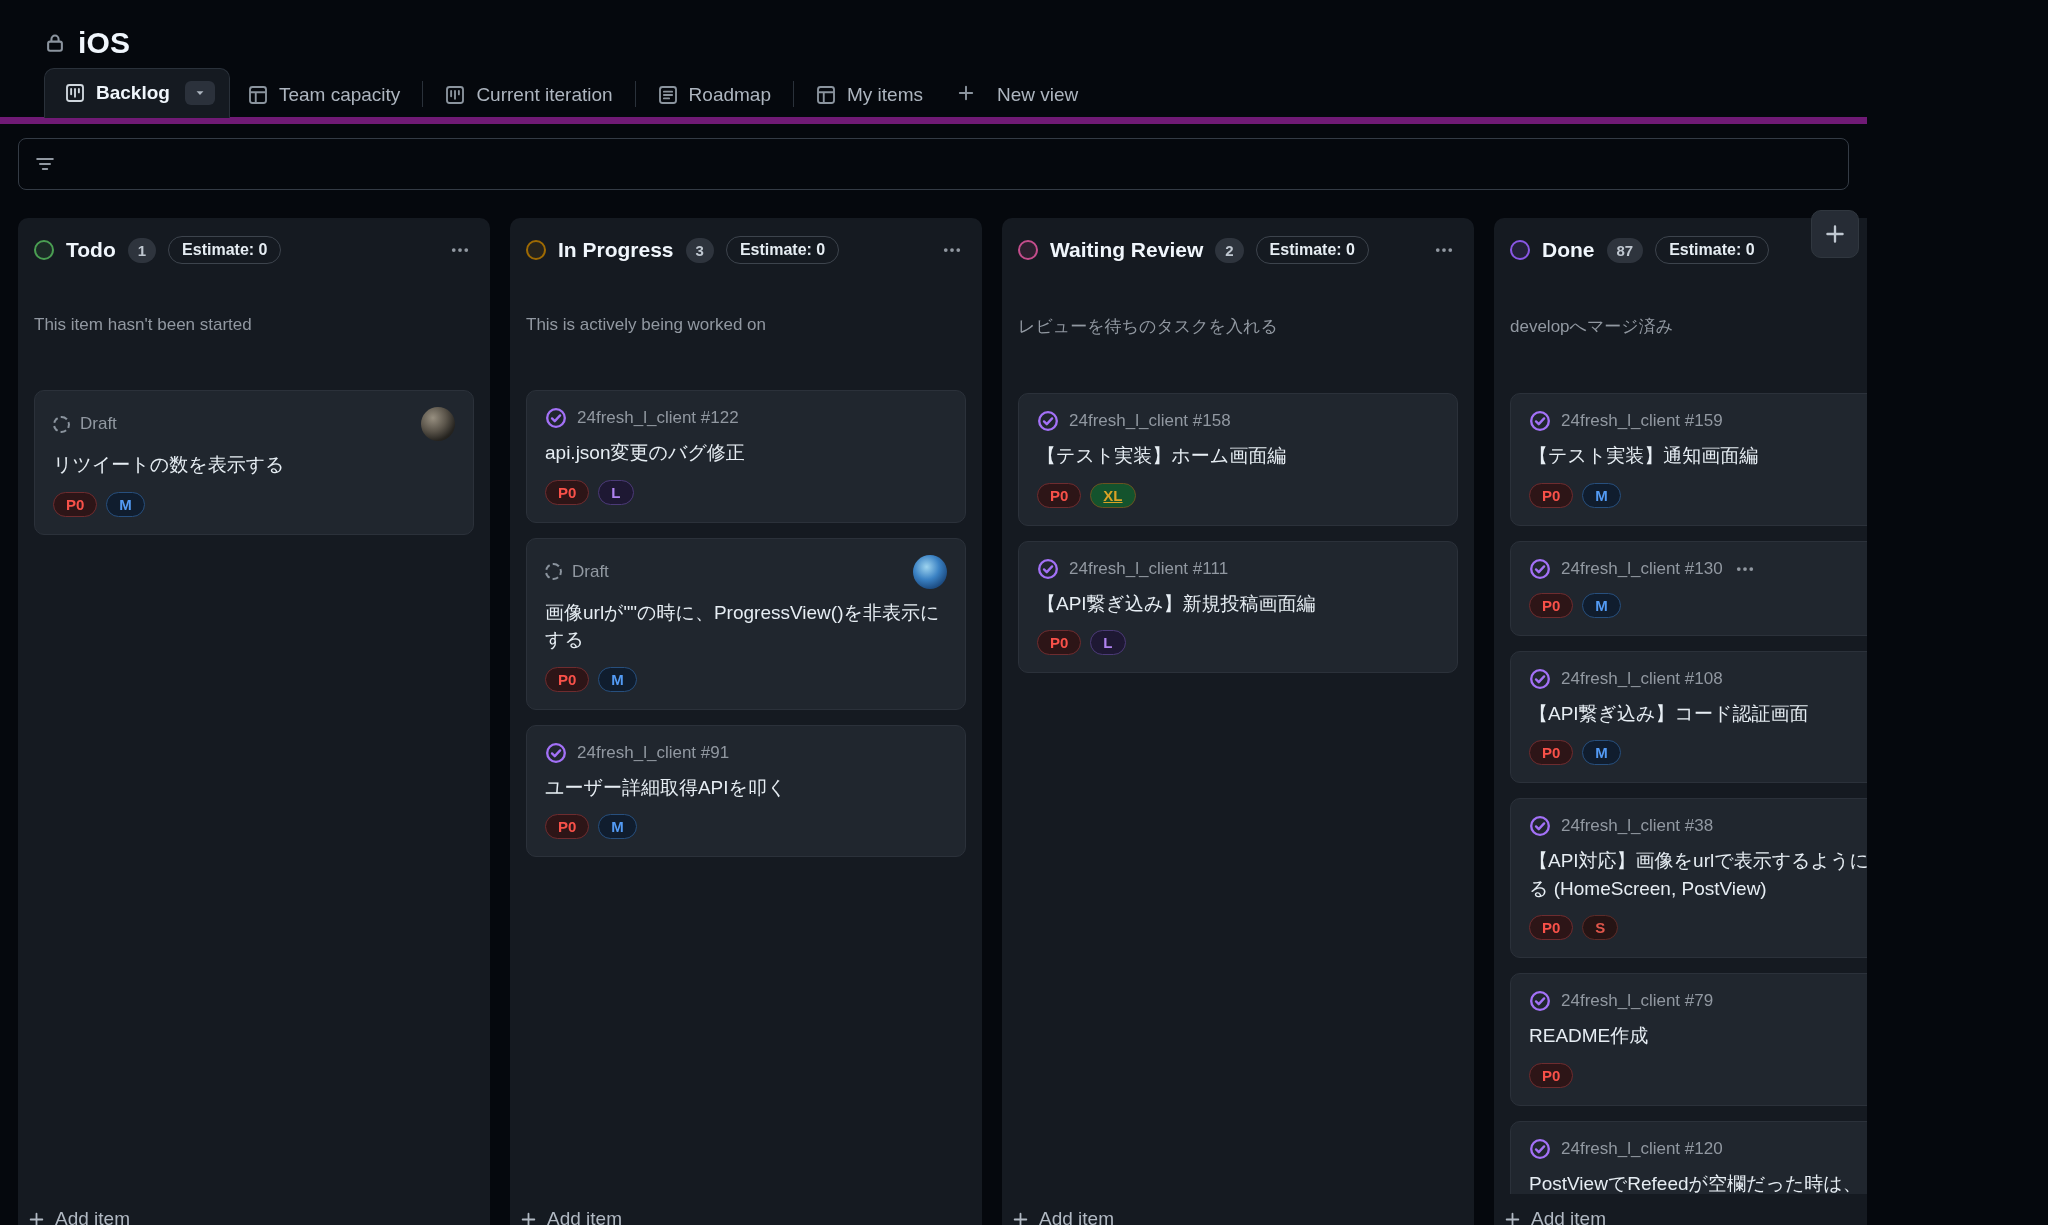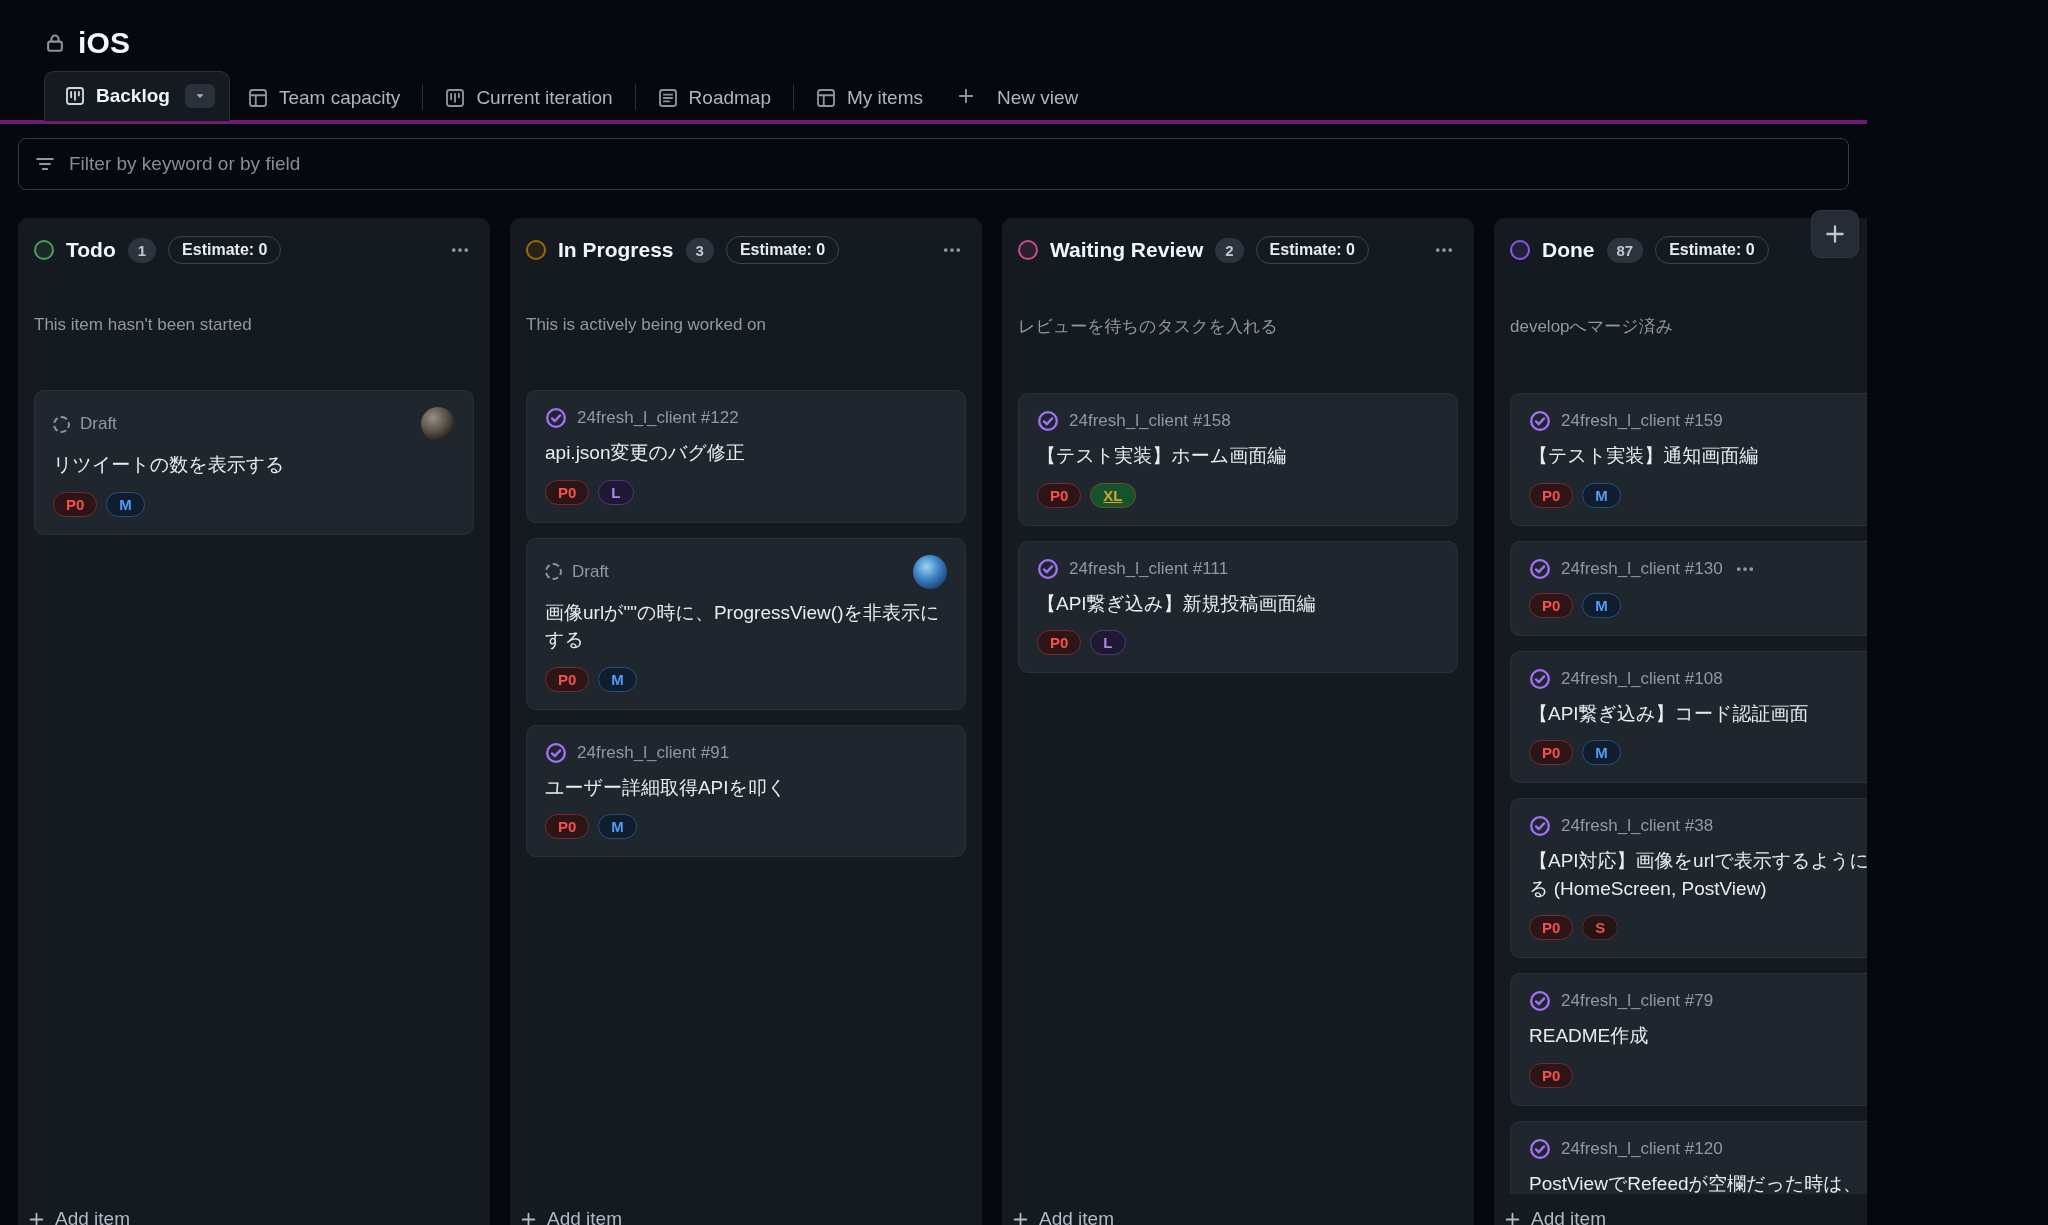--- a/index.html
+++ b/index.html
@@ -10,21 +10,21 @@
     color:#e6edf3;
   }
   .page { position:relative; width:1867px; height:1225px; overflow:hidden; }
 
   
   .project-header { display:flex; align-items:center; gap:12px; padding:26px 0 0 44px; }
   .lock { color:#8b949e; display:flex; }
   .project-title { font-size:30px; font-weight:700; color:#f0f6fc; letter-spacing:.2px; }
 
   
-  .tabs-strip { display:flex; align-items:flex-end; margin-top:16px; padding-left:44px; border-bottom:4px solid #701a75; height:48px; }
+  .tabs-strip { display:flex; align-items:flex-end; margin-top:16px; padding-left:44px; border-bottom:7px solid #701a75; height:48px; }
   .tab { display:flex; align-items:center; gap:11px; padding:11px 18px; font-size:19px; color:#adb5bf; cursor:pointer; white-space:nowrap; }
   .tab .ticon { color:#8b949e; display:flex; }
   .tab.active {
     background:#151a21; border:1px solid #2a313a; border-bottom:none;
     border-radius:10px 10px 0 0; color:#f0f6fc; font-weight:600;
     margin-bottom:-1px; padding:12px 14px 13px 20px;
   }
   .tab.active .ticon { color:#d0d7de; }
   .caret-btn { display:flex; align-items:center; justify-content:center; width:30px; height:24px; margin-left:4px; background:#2b313b; border-radius:6px; color:#adb5bf; }
   .tab-divider { width:1px; height:26px; background:#2a313a; margin:0 4px 10px 4px; align-self:flex-end; }
@@ -155,21 +155,20 @@
       </div>
     </div>
 
   <div class="filter-row">
     <div class="filter-box">
       <span class="ficon">
         <svg width="20" height="20" viewBox="0 0 16 16">
             <path d="M1.75 4h12.5M4 8h8M6.25 12h3.5" fill="none" stroke="currentColor" stroke-width="1.6" stroke-linecap="round"></path>
           </svg>
       </span>
-      <input class="filter-input" type="text" placeholder="Filter by keyword or by field" style="">
     </div>
   </div>
 
   <div class="board" id="board">
       <div class="column">
         <div class="col-inner">
           <div class="col-header">
             <span class="accent-dot" style="border-color: rgb(74, 158, 82); background: rgba(74, 158, 82, 0.125);"></span>
             <span class="col-name">Todo</span>
             <span class="col-count">1</span>

